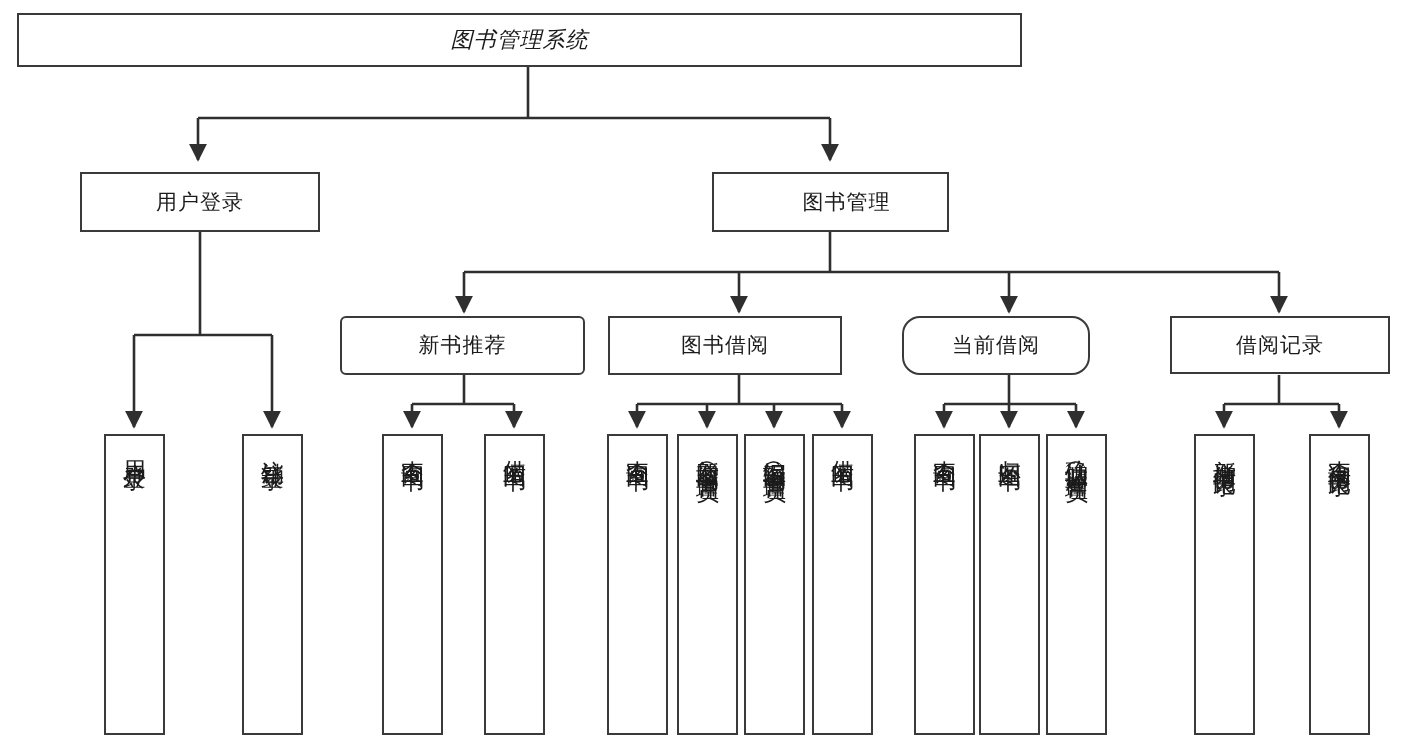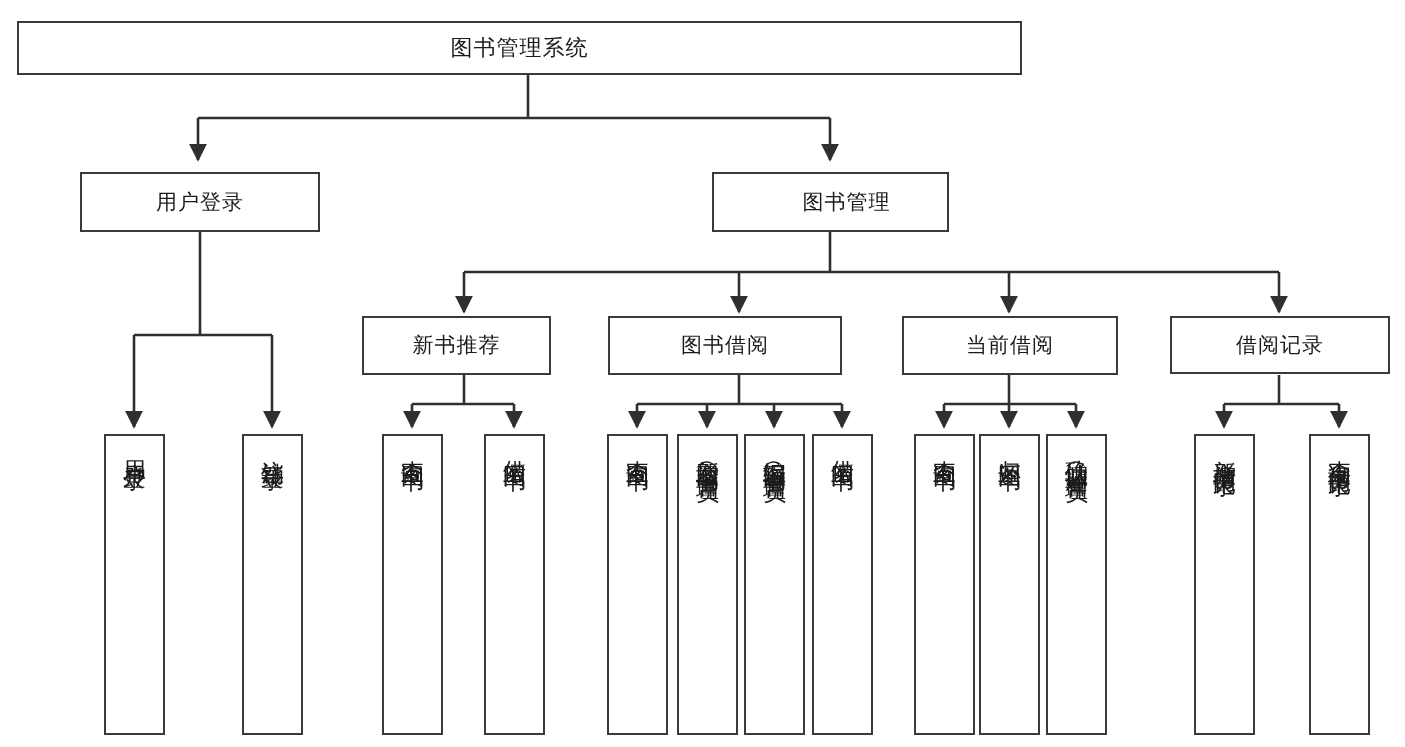--- a/index.html
+++ b/index.html
@@ -119,41 +119,41 @@
       <path d="M 1009 404 L 1009 427" marker-end="url(#arrow)"></path>
       <path d="M 1076 404 L 1076 427" marker-end="url(#arrow)"></path>
 
       <path d="M 1279 375 L 1279 404"></path>
       <path d="M 1224 404 L 1339 404"></path>
       <path d="M 1224 404 L 1224 427" marker-end="url(#arrow)"></path>
       <path d="M 1339 404 L 1339 427" marker-end="url(#arrow)"></path>
     </g>
   </svg>
 
-  <div class="node h-node root" style="left:17px;top:21px;width:1005px;height:54px;">
+  <div class="node h-node root" style="left:17px;top:13px;width:1005px;height:54px;font-style:italic;">
     <span class="lbl">图书管理系统</span>
   </div>
 
   <div class="node h-node" style="left:80px;top:172px;width:240px;height:60px;">
     <span class="lbl">用户登录</span>
   </div>
 
   <div class="node h-node" style="left:712px;top:172px;width:237px;height:60px;padding-left:32px;">
     <span class="lbl">图书管理</span>
   </div>
 
-  <div class="node h-node" style="left:362px;top:316px;width:189px;height:59px;">
+  <div class="node h-node" style="left:340px;top:316px;width:245px;height:59px;border-radius:6px;">
     <span class="lbl">新书推荐</span>
   </div>
 
   <div class="node h-node" style="left:608px;top:316px;width:234px;height:59px;">
     <span class="lbl">图书借阅</span>
   </div>
 
-  <div class="node h-node" style="left:902px;top:316px;width:216px;height:59px;">
+  <div class="node h-node" style="left:902px;top:316px;width:188px;height:59px;border-radius:18px;">
     <span class="lbl">当前借阅</span>
   </div>
 
   <div class="node h-node" style="left:1170px;top:316px;width:220px;height:58px;">
     <span class="lbl">借阅记录</span>
   </div>
 
   <div class="node v-node" style="left:104px;top:434px;width:61px;height:301px;">
     <span class="lbl">用户登录</span>
   </div>

